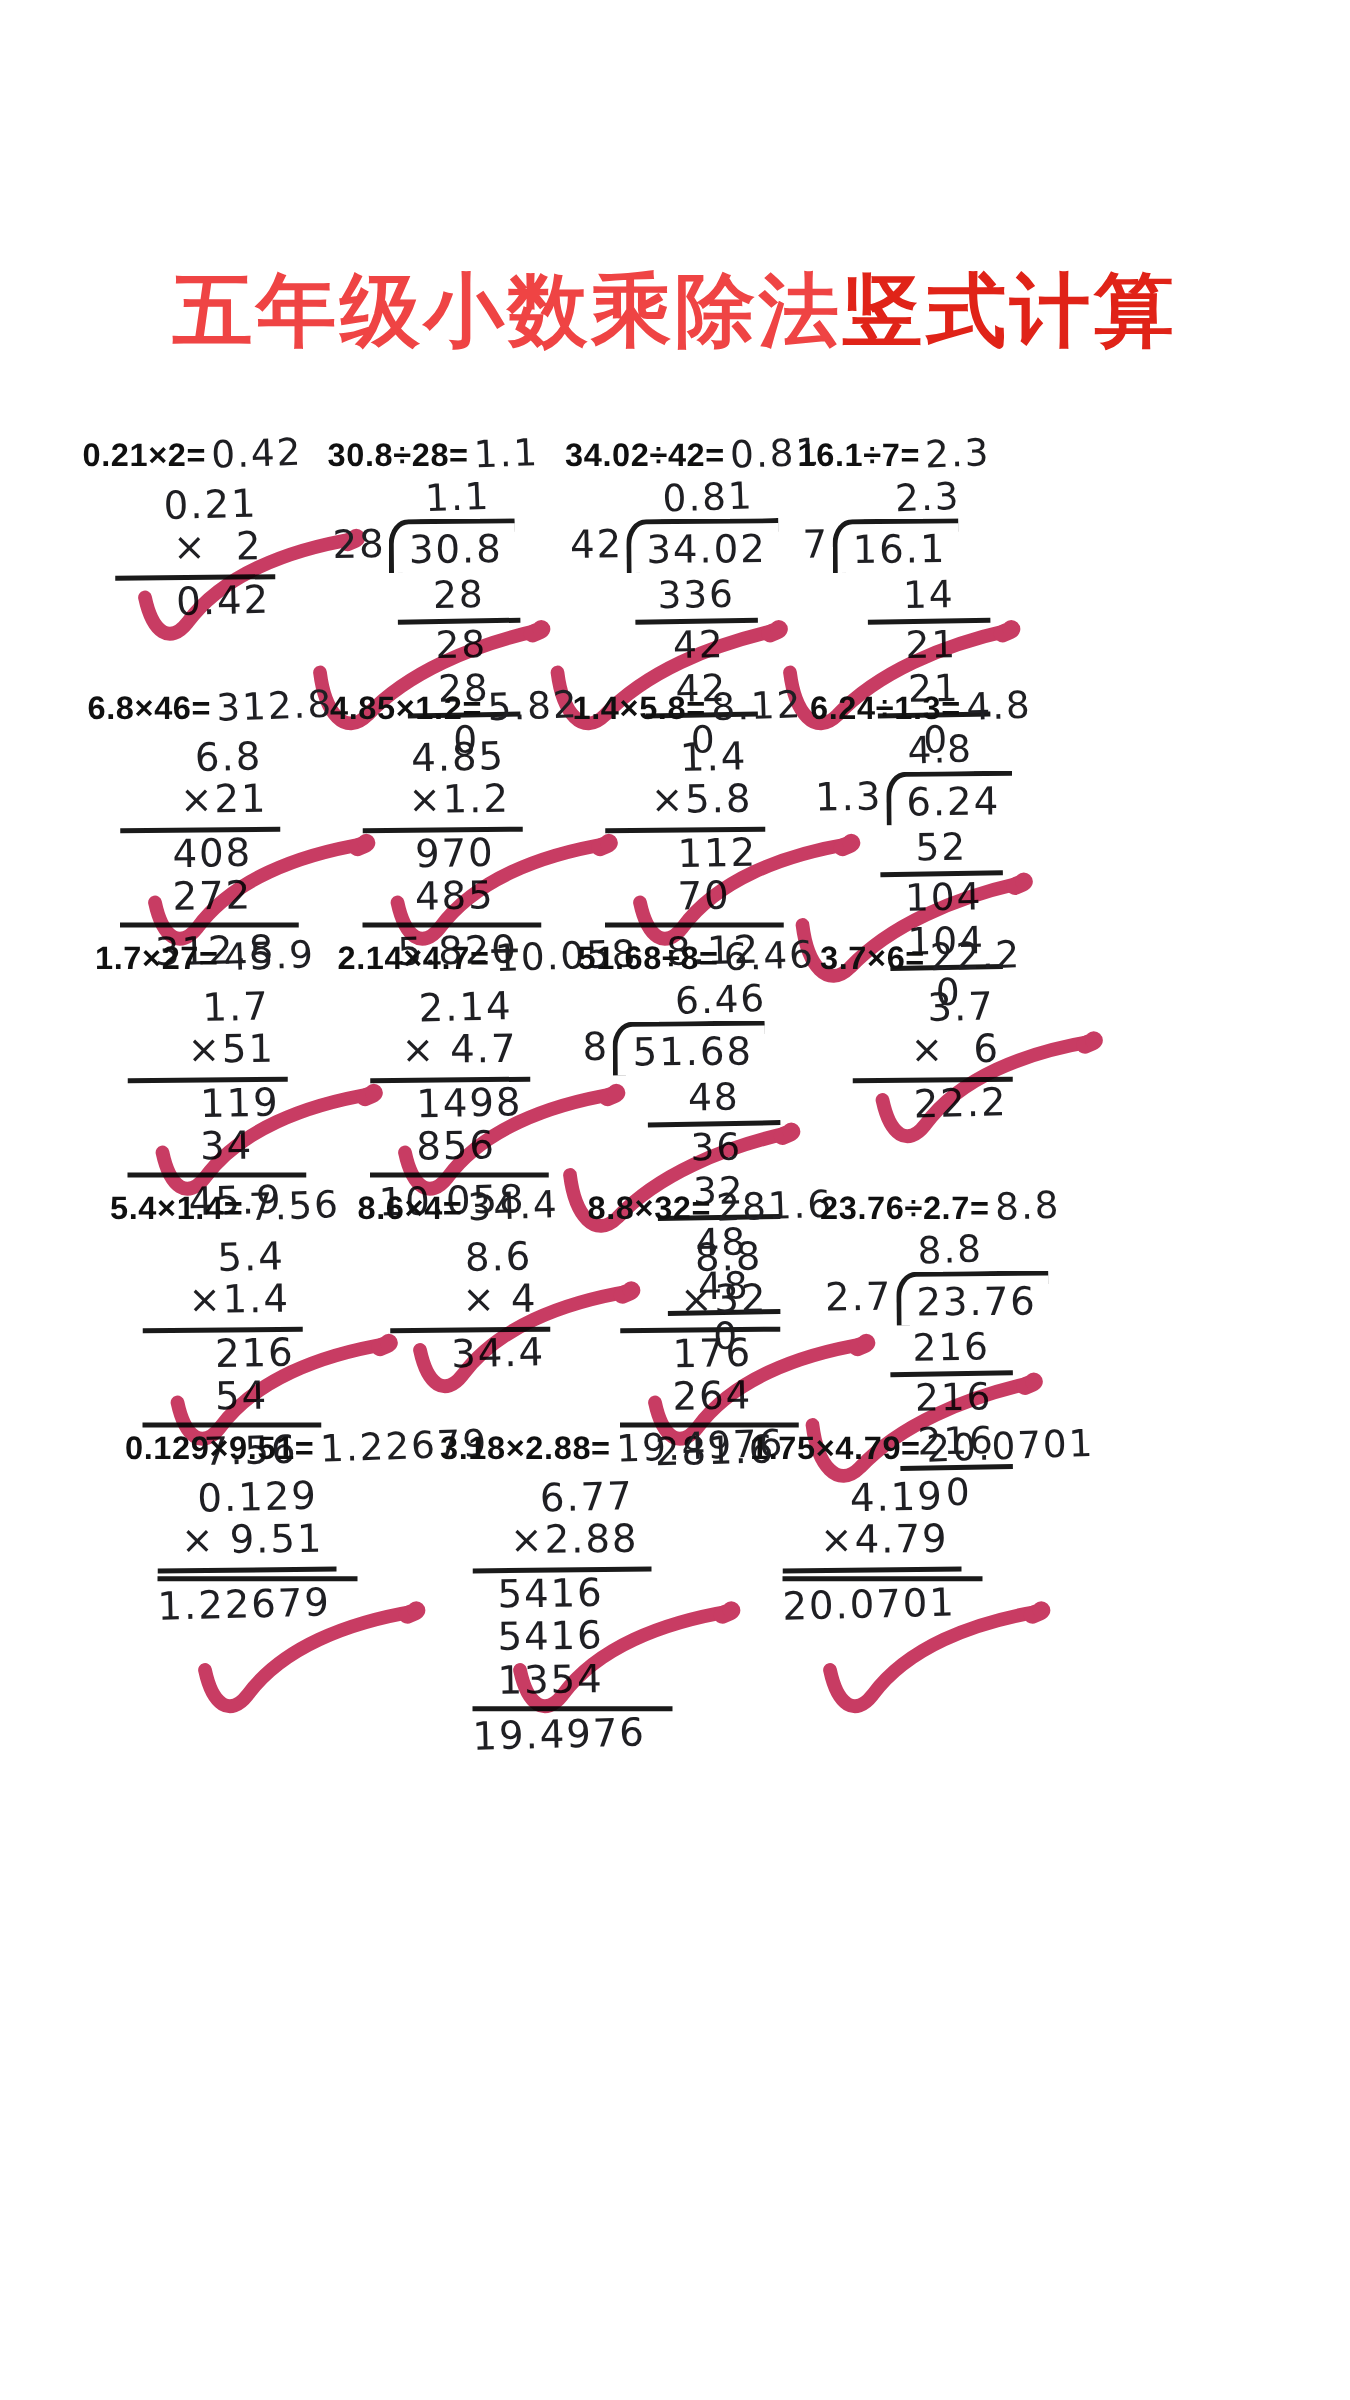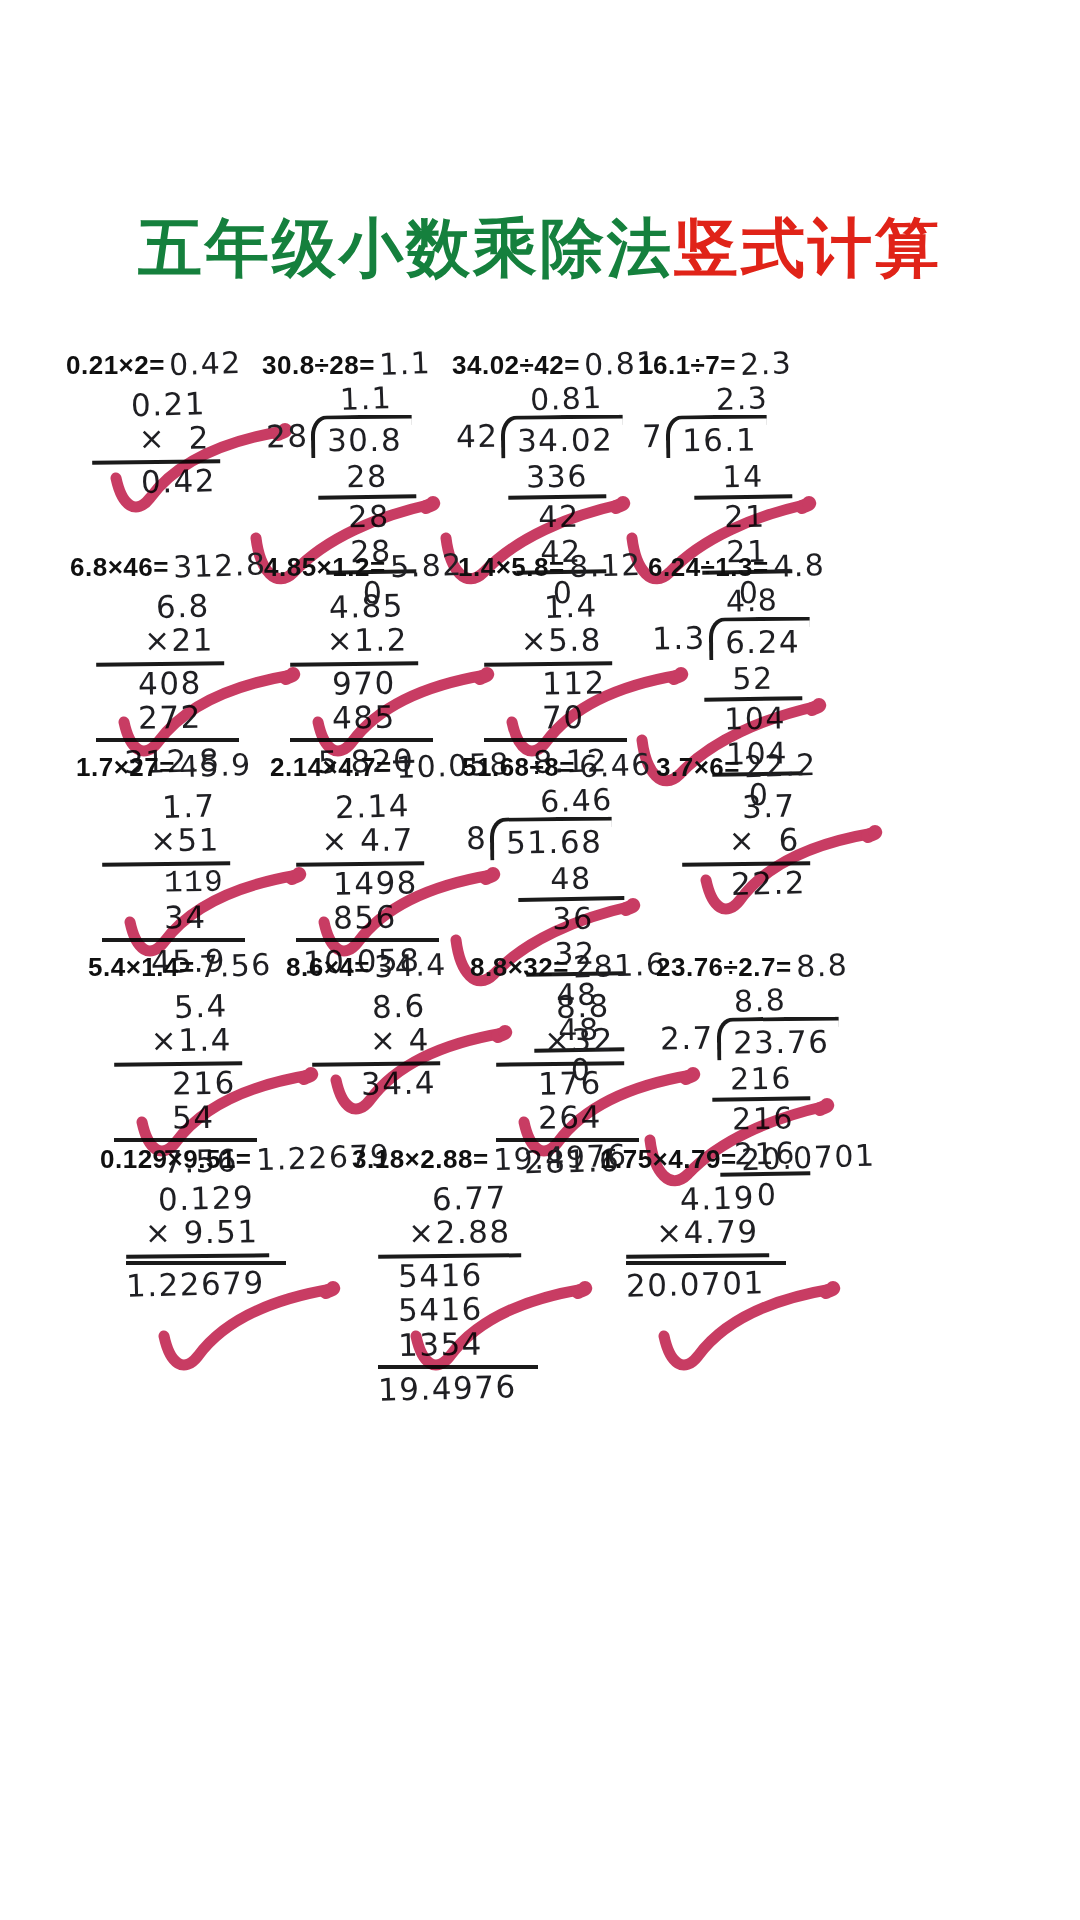--- a/index.html
+++ b/index.html
@@ -7,21 +7,21 @@
     position:relative;width:1080px;height:1920px;margin:0 auto;
     background:#ffffff;overflow:hidden;
     font-family:"Liberation Sans","DejaVu Sans",sans-serif;
   }
   
   .title{
     position:absolute;top:205px;left:0;width:100%;
     text-align:center;font-size:64px;font-weight:900;letter-spacing:3px;
     white-space:nowrap;
   }
-  .title .t-main{color:#15803d;}
+  .title .t-main{color:#ef4444;}
   .title .t-hl{color:#e02318;}
   
   .block{position:absolute;white-space:nowrap;}
   .stmt{font-size:26px;font-weight:700;color:#101010;letter-spacing:.5px;}
   .hand{
     font-family:"DejaVu Sans",sans-serif;
     color:#1f1f23;font-weight:400;letter-spacing:1.5px;
   }
   .ans{font-size:30px;display:inline-block;transform:rotate(-2deg);margin-left:4px;}
   
@@ -226,21 +226,21 @@
     </svg>
   </div>
       <div class="block mult" style="left: 76px; top: 748px; width: 206px;">
     <div>
       <span class="stmt">1.7×27=</span><span class="ans hand">45.9</span>
     </div>
     <div class="mwork">
       <div class="m-top hand">1.7</div>
       <div class="m-bot hand">×51</div>
       <div class="m-partials">
-            <div class="m-partial hand" style="padding-right: 6px; font-family: Liberation Mono, monospace;">119</div>
+            <div class="m-partial hand" style="padding-right: 6px;">119</div>
             <div class="m-partial hand" style="padding-right: 22px;">34</div>
           </div>
       <div class="m-rule"></div>
       <div class="m-res hand">45.9</div>
     </div>
     <svg class="check" width="188" height="104" viewBox="0 0 188 104" fill="none">
       <path d="M10 56 C16 84 30 94 44 76 C72 38 124 18 178 9" stroke="#c42b55" stroke-width="11" stroke-linecap="round" fill="none"></path>
       <path d="M172 12 C176 10 180 9 179 8" stroke="#c42b55" stroke-width="14" stroke-linecap="round" fill="none"></path>
     </svg>
   </div>

